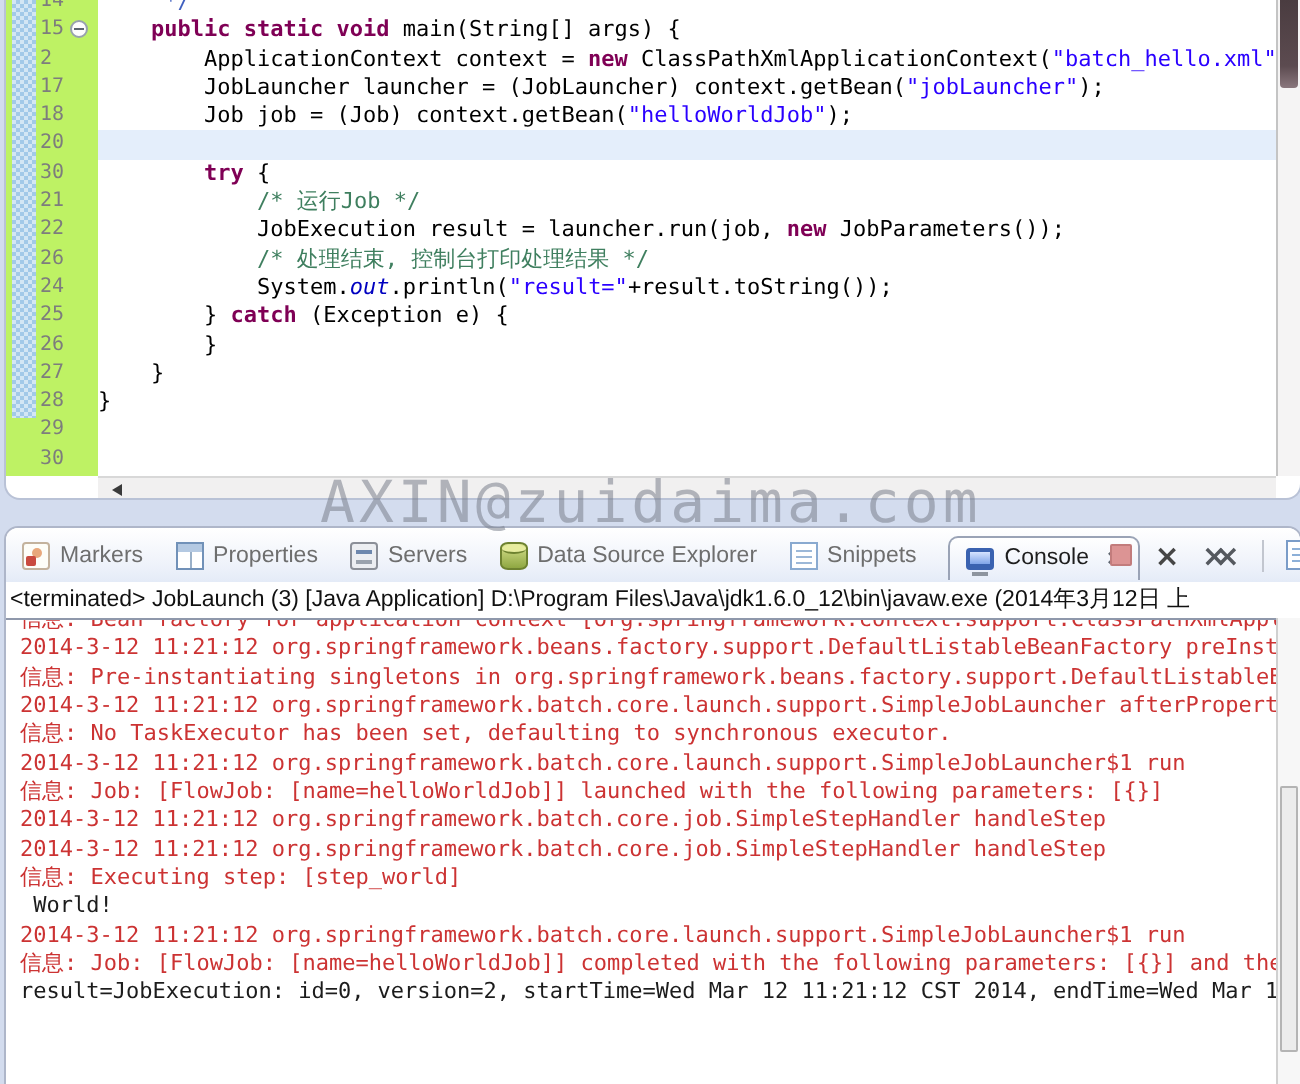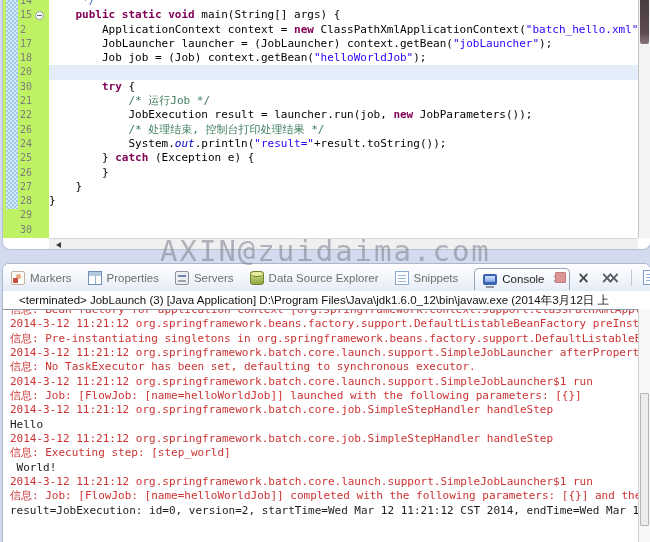--- a/index.html
+++ b/index.html
@@ -85,21 +85,21 @@
   .ic-terminate{ width:11px; height:11px; background:#dc9494; border:1px solid #c27c7c; border-radius:1px; }
   .xicon{ color:#464646; font-weight:bold; font-size:15px; line-height:14px;
     font-family:"DejaVu Sans", sans-serif; }
   .xicon.double{ letter-spacing:-6px; padding-right:6px; color:#55595f; }
   .tool-sep{ width:1px; height:16px; background:#c2c6cf; }
   .ic-doc{ width:12px; height:15px; background:#fff; border:1px solid #7a9cc8; position:relative; margin-right:-5px; }
   .ic-doc::before{ content:''; position:absolute; left:2px; top:3px; right:2px; height:1px;
     background:#8db0d8; box-shadow:0 3px 0 #8db0d8, 0 6px 0 #8db0d8; }
 
   .statusline{ height:18px; line-height:18px; font-size:11.5px; color:#111;
-    white-space:nowrap; overflow:hidden; padding-left:16px; background:#fff; }
+    white-space:nowrap; overflow:hidden; padding-left:2px; background:#fff; }
 
   .console-output{ position:absolute; left:0; right:12px; top:45px; bottom:0;
     border-top:1px solid #8f98ab; overflow:hidden; padding-left:7px; background:#fff; }
   .out-col{ margin-top:-7px; }
   .oline{ height:14.35px; line-height:14.35px; white-space:pre;
     font-family:"DejaVu Sans Mono", monospace; font-size:11px; }
   .oline.red{ color:#cc3333; }
   .oline.black{ color:#1c1c1c; }
   .cscroll{ position:absolute; right:0; top:45px; bottom:0; width:12px;
     background:#f7f7f7; border-left:1px solid #d0d0d0; }
@@ -198,21 +198,20 @@
   <div class="console-output">
     <div class="out-col">
         <div class="oline red">信息: Bean factory for application context [org.springframework.context.support.ClassPathXmlAppl</div>
         <div class="oline red">2014-3-12 11:21:12 org.springframework.beans.factory.support.DefaultListableBeanFactory preInst</div>
         <div class="oline red">信息: Pre-instantiating singletons in org.springframework.beans.factory.support.DefaultListableB</div>
         <div class="oline red">2014-3-12 11:21:12 org.springframework.batch.core.launch.support.SimpleJobLauncher afterPropert</div>
         <div class="oline red">信息: No TaskExecutor has been set, defaulting to synchronous executor.</div>
         <div class="oline red">2014-3-12 11:21:12 org.springframework.batch.core.launch.support.SimpleJobLauncher$1 run</div>
         <div class="oline red">信息: Job: [FlowJob: [name=helloWorldJob]] launched with the following parameters: [{}]</div>
         <div class="oline red">2014-3-12 11:21:12 org.springframework.batch.core.job.SimpleStepHandler handleStep</div>
-        <div class="oline black">Hello</div>
         <div class="oline red">2014-3-12 11:21:12 org.springframework.batch.core.job.SimpleStepHandler handleStep</div>
         <div class="oline red">信息: Executing step: [step_world]</div>
         <div class="oline black"> World!</div>
         <div class="oline red">2014-3-12 11:21:12 org.springframework.batch.core.launch.support.SimpleJobLauncher$1 run</div>
         <div class="oline red">信息: Job: [FlowJob: [name=helloWorldJob]] completed with the following parameters: [{}] and the</div>
         <div class="oline black">result=JobExecution: id=0, version=2, startTime=Wed Mar 12 11:21:12 CST 2014, endTime=Wed Mar 12</div>
       </div>
   </div>
   <div class="cscroll">
     <div class="cthumb"></div>

